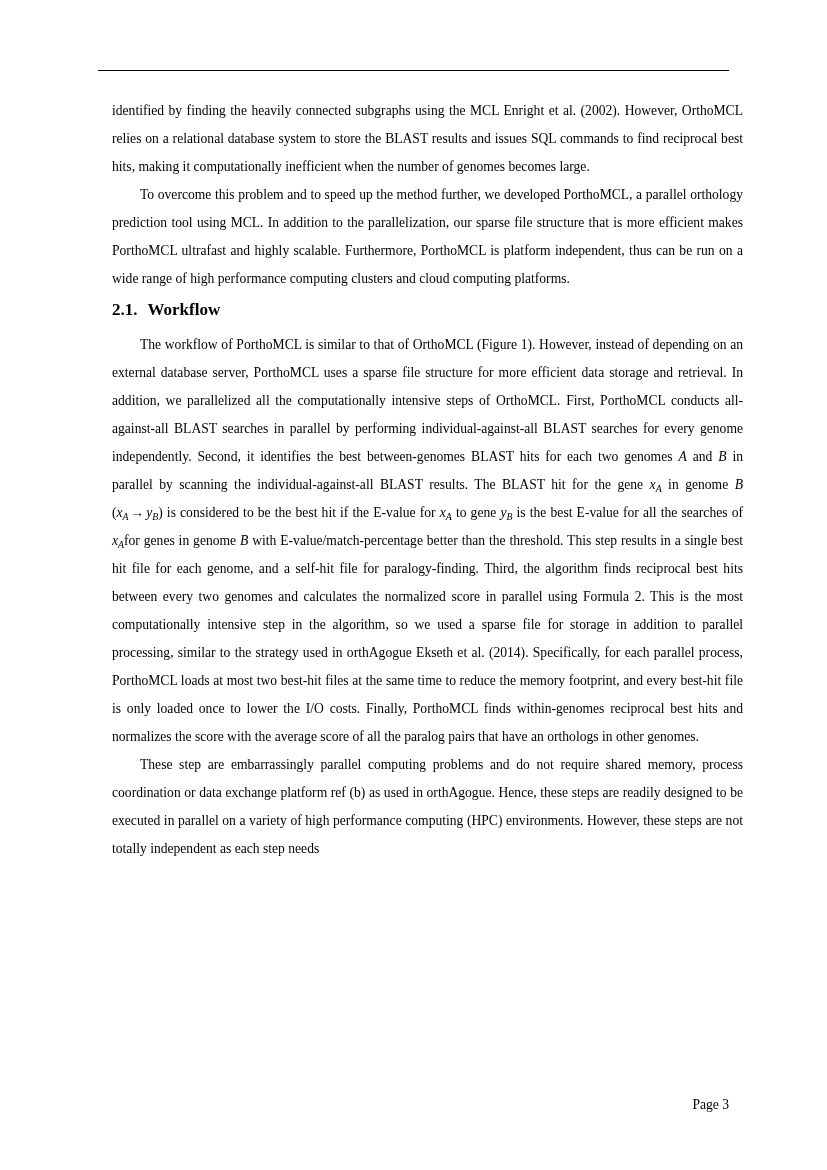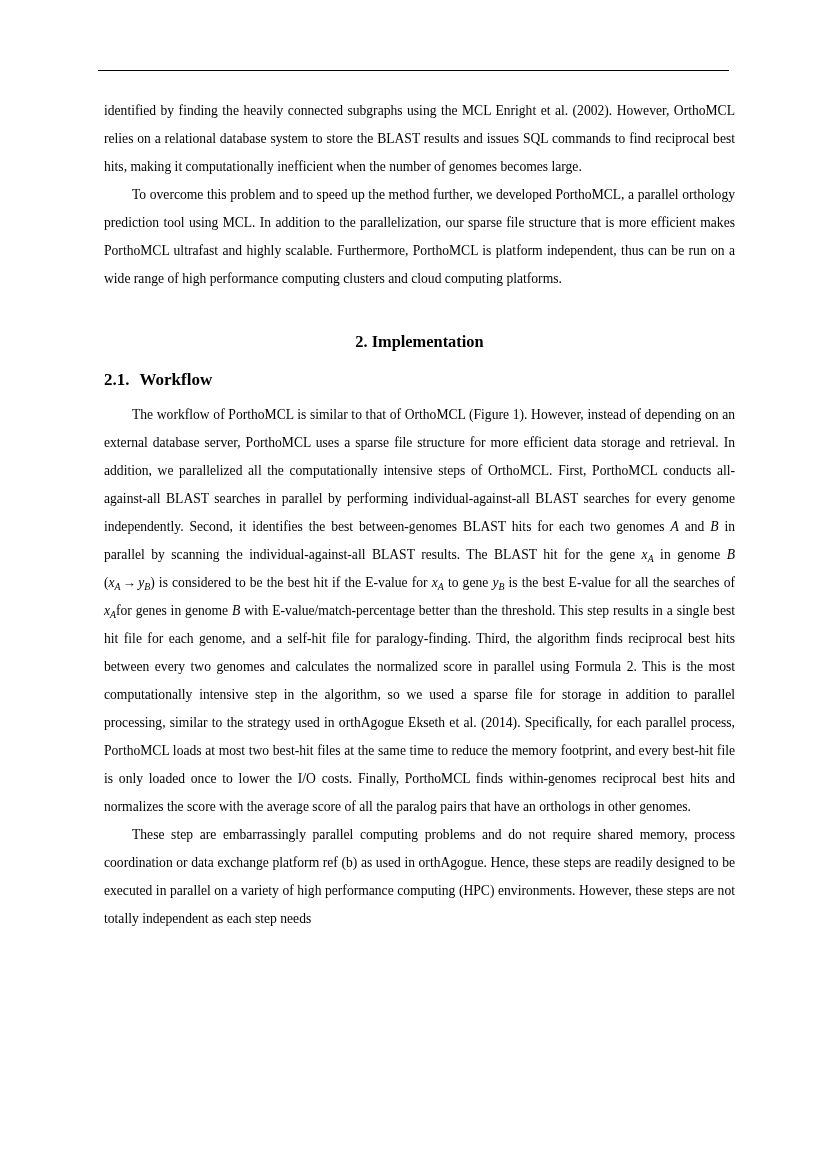--- a/index.html
+++ b/index.html
@@ -40,21 +40,21 @@
     left: 98px;
     top: 70px;
     width: 631px;
     height: 0;
     border-top: 1.6px solid #000;
   }
 
   
   .body-col {
     position: absolute;
-    left: 104px;
+    left: 112px;
     top: 97px;
     width: 631px;
   }
 
   p.para {
     margin: 0;
     font-size: 13.6px;
     line-height: 28px;
     text-align: justify;
     text-justify: inter-word;
@@ -131,28 +131,28 @@
 <div class="page">
 
   <div class="header-rule"></div>
 
   <div class="body-col">
 
     <p class="para">identified by finding the heavily connected subgraphs using the MCL Enright et al. (2002). However, OrthoMCL relies on a relational database system to store the BLAST results and issues SQL commands to find reciprocal best hits, making it computationally inefficient when the number of genomes becomes large.</p>
 
     <p class="para indent">To overcome this problem and to speed up the method further, we developed PorthoMCL, a parallel orthology prediction tool using MCL. In addition to the parallelization, our sparse file structure that is more efficient makes PorthoMCL ultrafast and highly scalable. Furthermore, PorthoMCL is platform independent, thus can be run on a wide range of high performance computing clusters and cloud computing platforms.</p>
 
-    <h2 class="section-heading">
-      <span class="num">2.</span><span>Implementation</span>
-    </h2>
 
     <h3 class="subsection-heading">
       <span class="num">2.1.</span><span>Workflow</span>
     </h3>
 
     <p class="para indent"><span>The workflow of PorthoMCL is similar to that of OrthoMCL (Figure 1). However, instead of depending on an external database server, PorthoMCL uses a sparse file structure for more efficient data storage and retrieval. In addition, we parallelized all the computationally intensive steps of OrthoMCL. First, PorthoMCL conducts all-against-all BLAST searches in parallel by performing individual-against-all BLAST searches for every genome independently. Second, it identifies the best between-genomes BLAST hits for each two genomes </span><span class="mi">A</span><span> and </span><span class="mi">B</span><span> in parallel by scanning the individual-against-all BLAST results. The BLAST hit for the gene </span><span class="math"><span>x</span><sub>A</sub></span><span> in genome </span><span class="mi">B</span><span>  </span><span class="math"><span class="paren">(</span><span>x</span><sub>A</sub><span class="op">→</span><span>y</span><sub>B</sub><span class="paren">)</span></span><span> is considered to be the best hit if the E-value for </span><span class="math"><span>x</span><sub>A</sub></span><span> to gene </span><span class="math"><span>y</span><sub>B</sub></span><span> is the best E-value for all the searches of </span><span class="math"><span>x</span><sub>A</sub></span><span>for genes in genome </span><span class="mi">B</span><span> with E-value/match-percentage better than the threshold. This step results in a single best hit file for each genome, and a self-hit file for paralogy-finding. Third, the algorithm finds reciprocal best hits between every two genomes and calculates the normalized score in parallel using Formula 2. This is the most computationally intensive step in the algorithm, so we used a sparse file for storage in addition to parallel processing, similar to the strategy used in orthAgogue Ekseth et al. (2014). Specifically, for each parallel process, PorthoMCL loads at most two best-hit files at the same time to reduce the memory footprint, and every best-hit file is only loaded once to lower the I/O costs. Finally, PorthoMCL finds within-genomes reciprocal best hits and normalizes the score with the average score of all the paralog pairs that have an orthologs in other genomes.</span></p>
 
     <p class="para indent">These step are embarrassingly parallel computing problems and do not require shared memory, process coordination or data exchange platform ref (b) as used in orthAgogue. Hence, these steps are readily designed to be executed in parallel on a variety of high performance computing (HPC) environments. However, these steps are not totally independent as each step needs</p>
 
   </div>
 
+  <div class="footer">
+    <span>Page 3</span>
+  </div>
 
 </div>
 
 </body></html>

